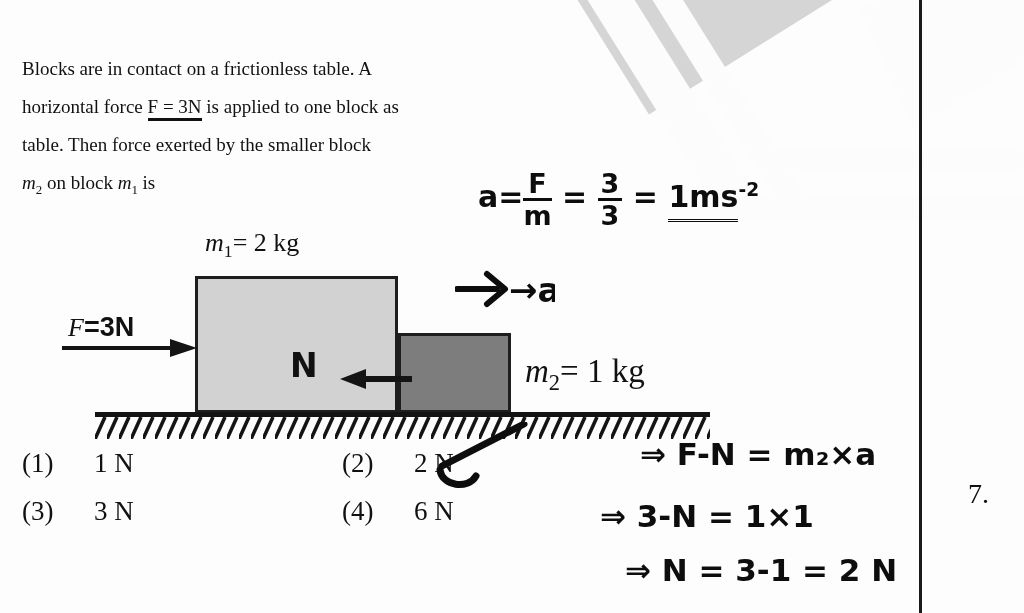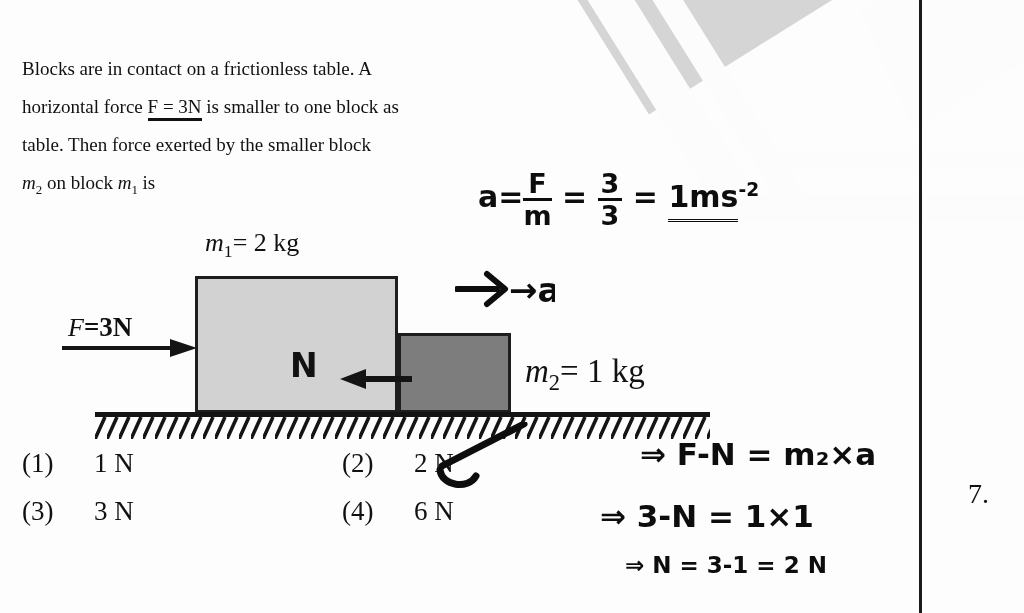--- a/index.html
+++ b/index.html
@@ -171,21 +171,21 @@
     z-index: 4;
   }
   .f-label {
     position: absolute;
     left: 68px;
     top: 84px;
     font-size: 26px;
     z-index: 4;
   }
   .f-label .hand {
-    font-family: Liberation Serif, serif;
+    font-family: Liberation Sans, sans-serif;
     font-weight: bold;
     font-size: 27px;
     font-style: normal;
   }
   .n-label {
     position: absolute;
     left: 290px;
     top: 118px;
     font-family: "DejaVu Sans", sans-serif;
     font-weight: bold;
@@ -261,21 +261,21 @@
     padding-top: 1px;
   }
   .dblunder {
     border-bottom: 3px double #0d0d0d;
     padding-bottom: 5px;
   }
   .sup { font-size: 0.62em; vertical-align: super; }
 
   .hw-l1 { left: 640px; top: 436px; font-size: 31px; text-align: right; }
   .hw-l2 { left: 600px; top: 498px; font-size: 31px; }
-  .hw-l3 { left: 625px; top: 552px; font-size: 23px; }
+  .hw-l3 { left: 625px; top: 552px; font-size: 31px; }
 
   .seven {
     position: absolute;
     left: 968px;
     top: 478px;
     font-size: 28px;
     font-family: "Liberation Serif", serif;
     z-index: 6;
   }
 
@@ -307,21 +307,21 @@
       <span>Blocks</span>
       <span>are</span>
       <span>in</span>
       <span>contact</span>
       <span>on</span>
       <span>a</span>
       <span>frictionless</span>
       <span>table.</span>
       <span>A</span>
     </div>
-    <div class="ln"><span>horizontal force </span><span class="fvar">F = 3N</span><span> is smaller to one block as</span></div>
+    <div class="ln"><span>horizontal force </span><span class="fvar">F = 3N</span><span> is applied to one block as</span></div>
     <div class="ln q-line-just">
       <span>table.</span>
       <span>Then</span>
       <span>force</span>
       <span>exerted</span>
       <span>by</span>
       <span>the</span>
       <span>smaller</span>
       <span>block</span>
     </div>

